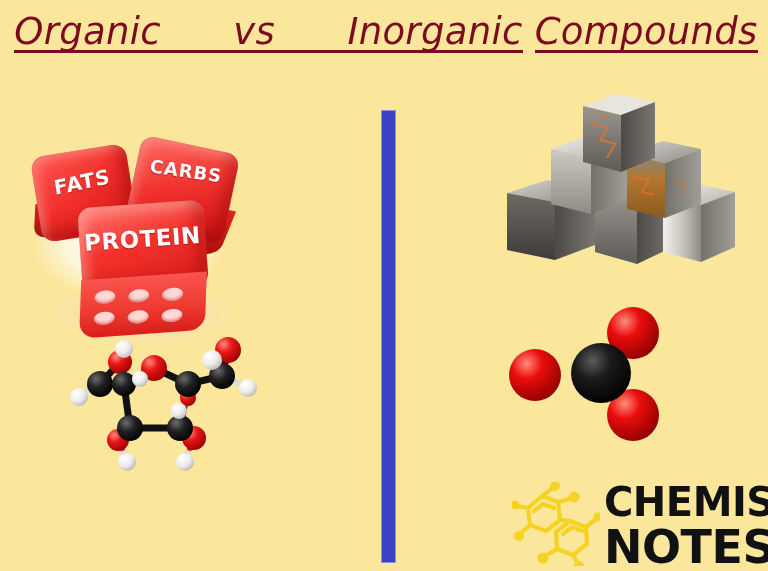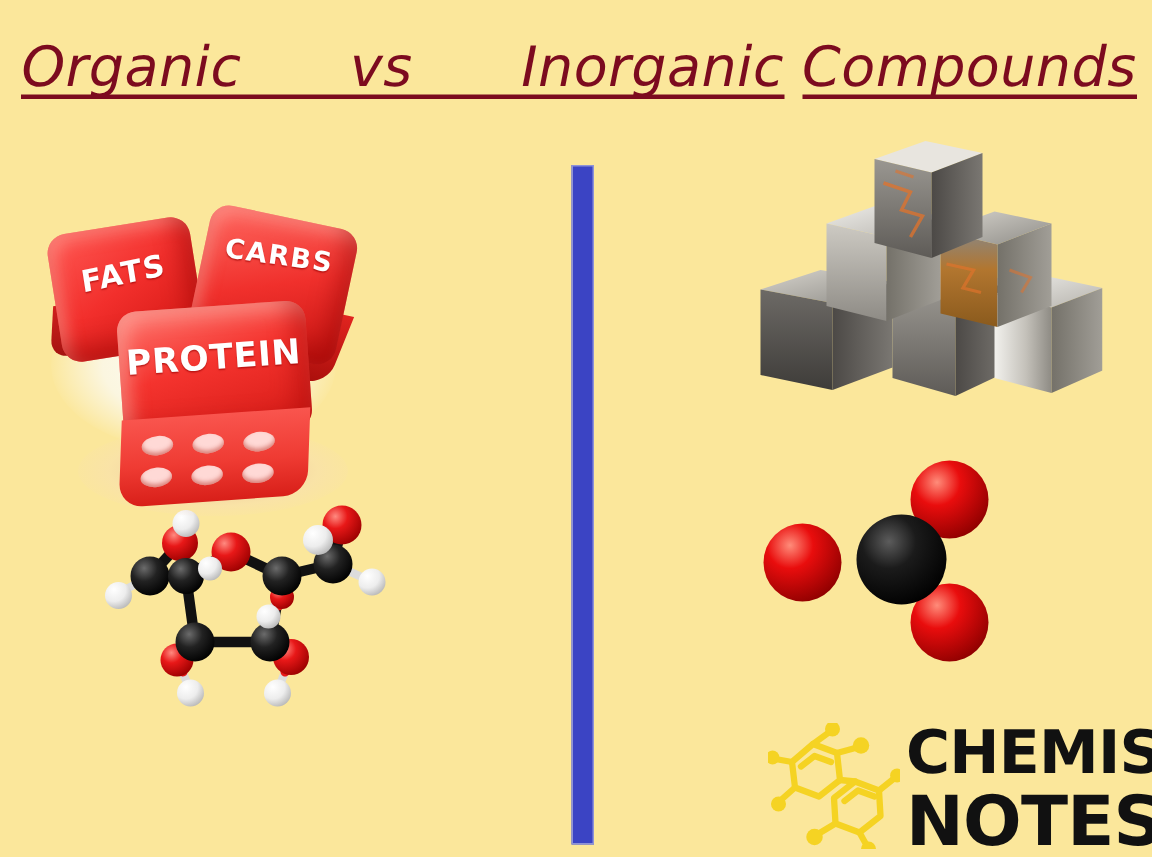--- a/index.html
+++ b/index.html
@@ -21,21 +21,21 @@
     font-size:37px;line-height:46px;
     letter-spacing:0.3px;
     pointer-events:none;
   }
   .title-line{display:inline-block;position:relative;white-space:pre;text-align:right;}
   .title-line::after{
     content:"";position:absolute;left:0;right:0;bottom:2px;
     height:3px;background:#7C0B1F;
   }
   .tl1{margin-left:4px;}
-  .tl2{margin-top:16px;}
+  .tl2{margin-top:3px;}
 
   
   .divider{
     position:absolute;left:381px;top:110px;width:15px;height:453px;
     background:#3B44C4;
     border:1px solid #8E93D8;
     box-sizing:border-box;
   }
 
   

